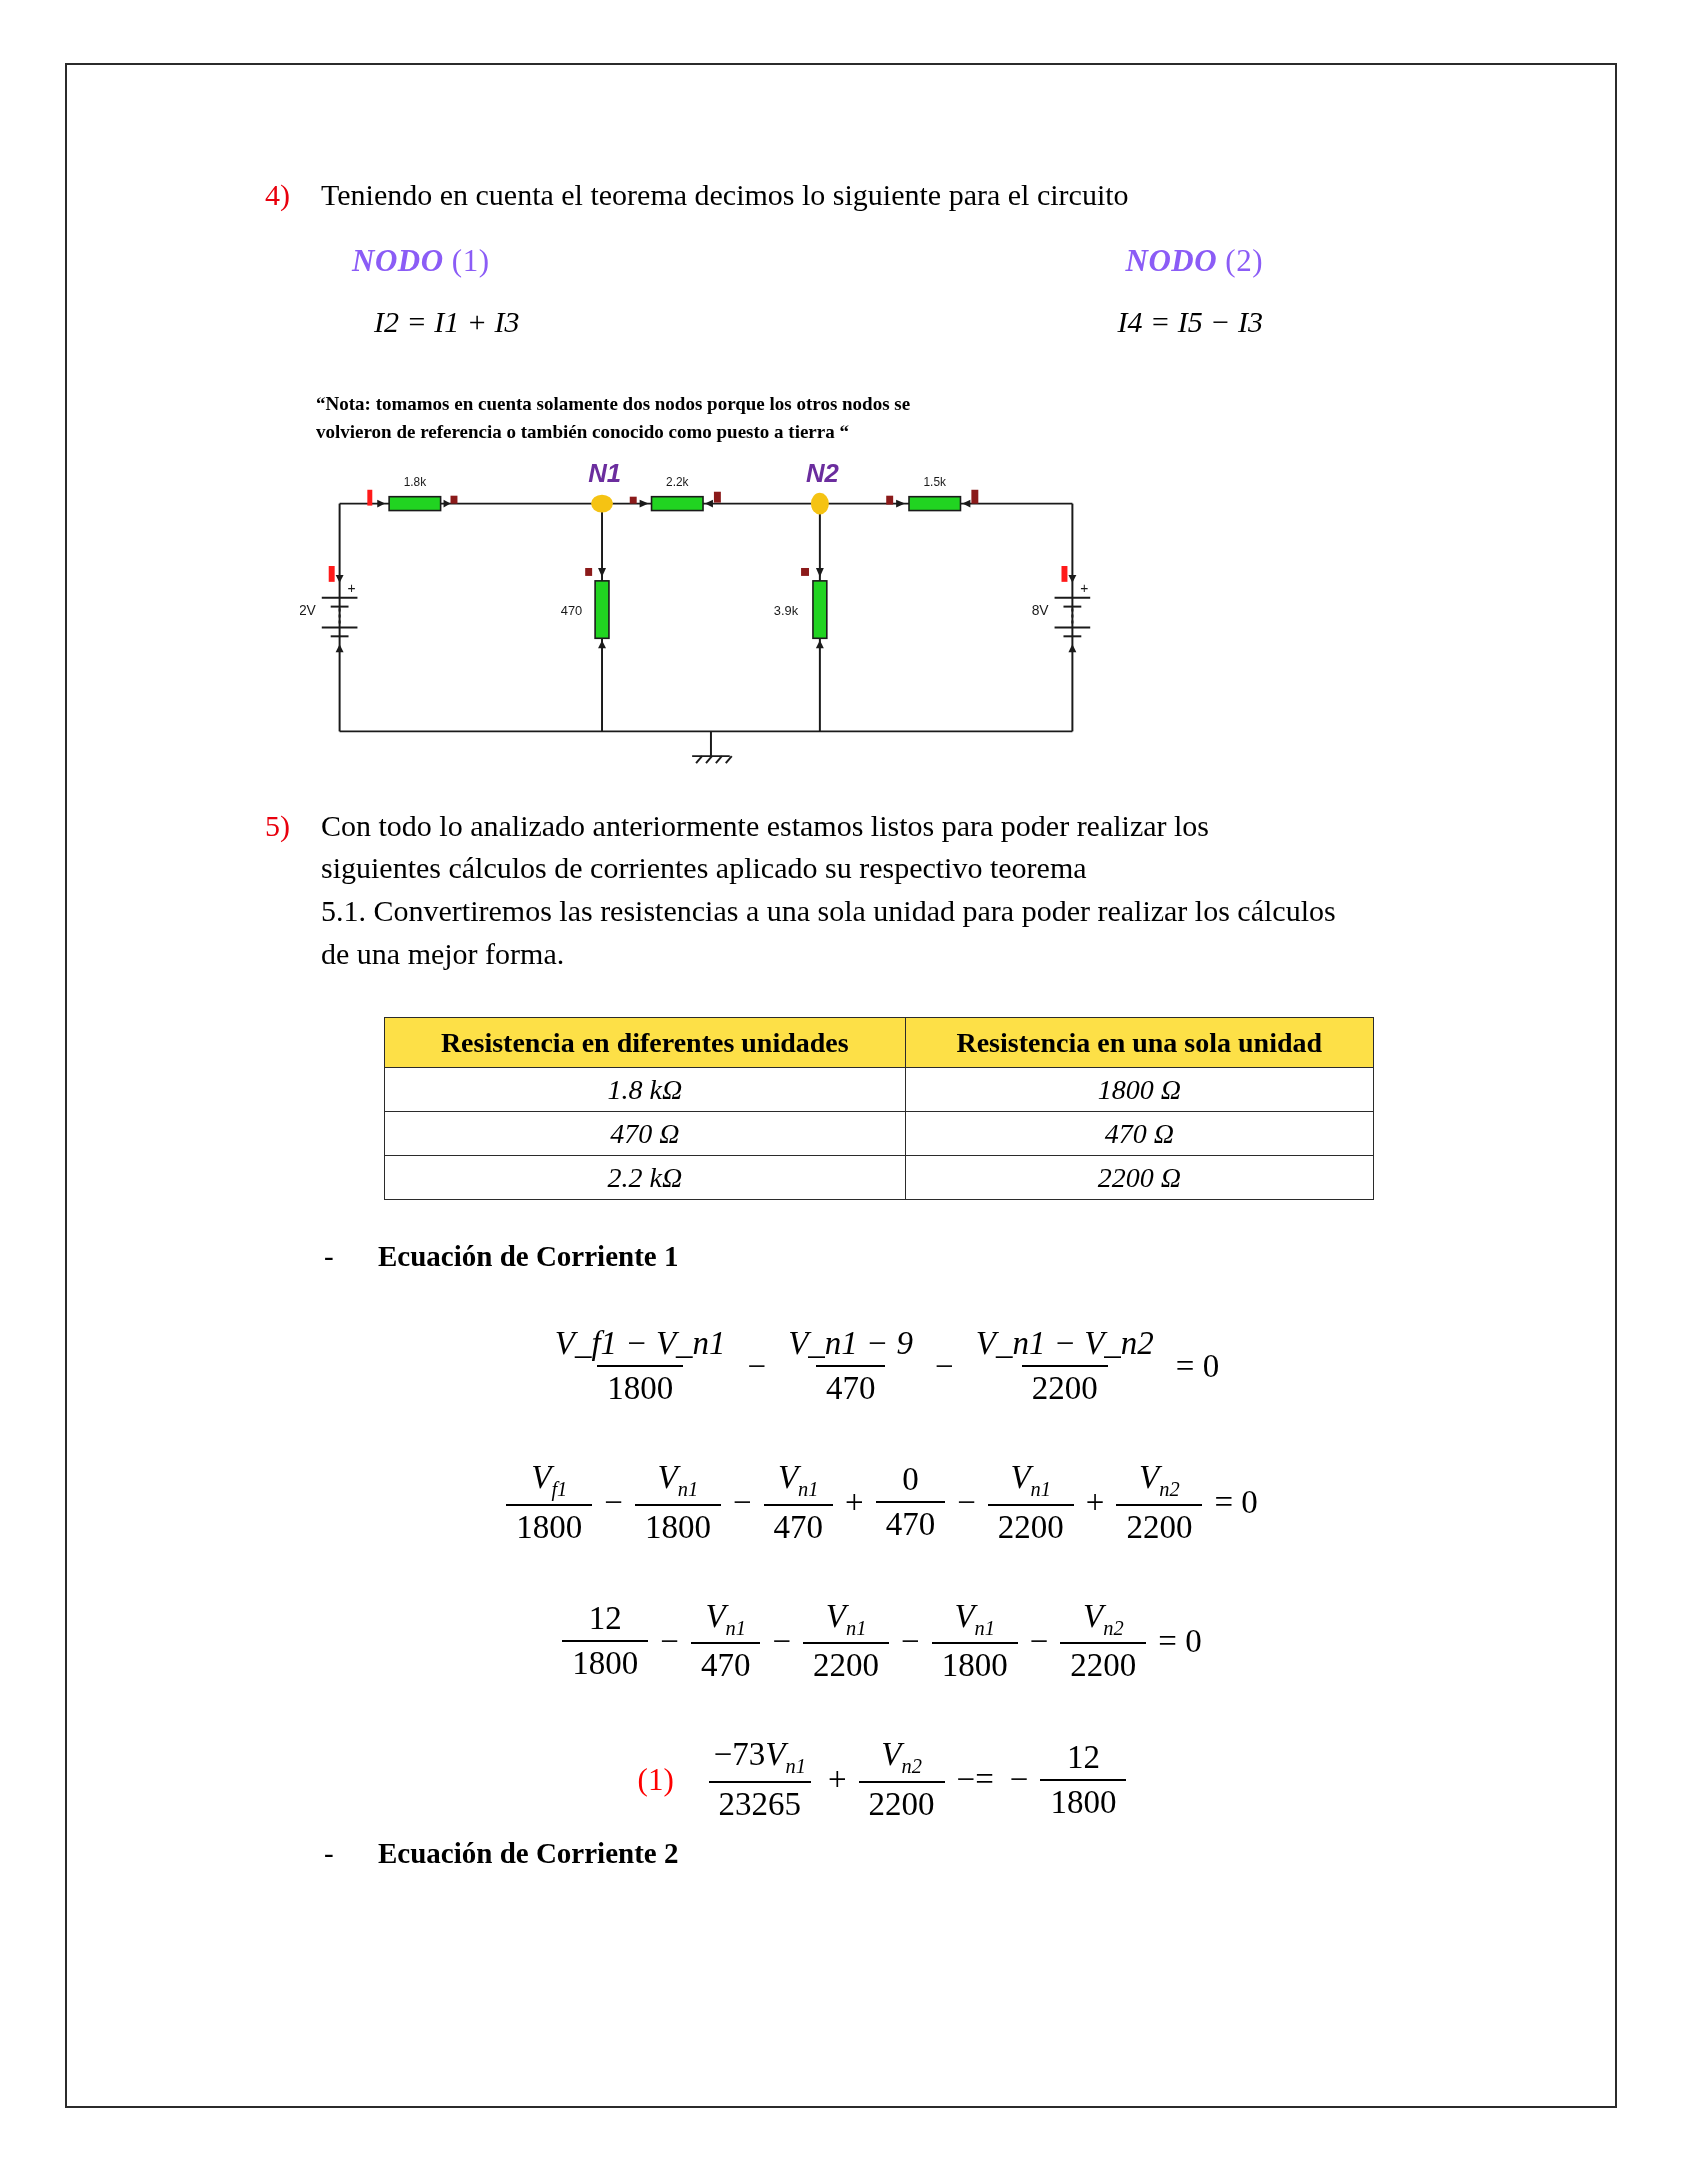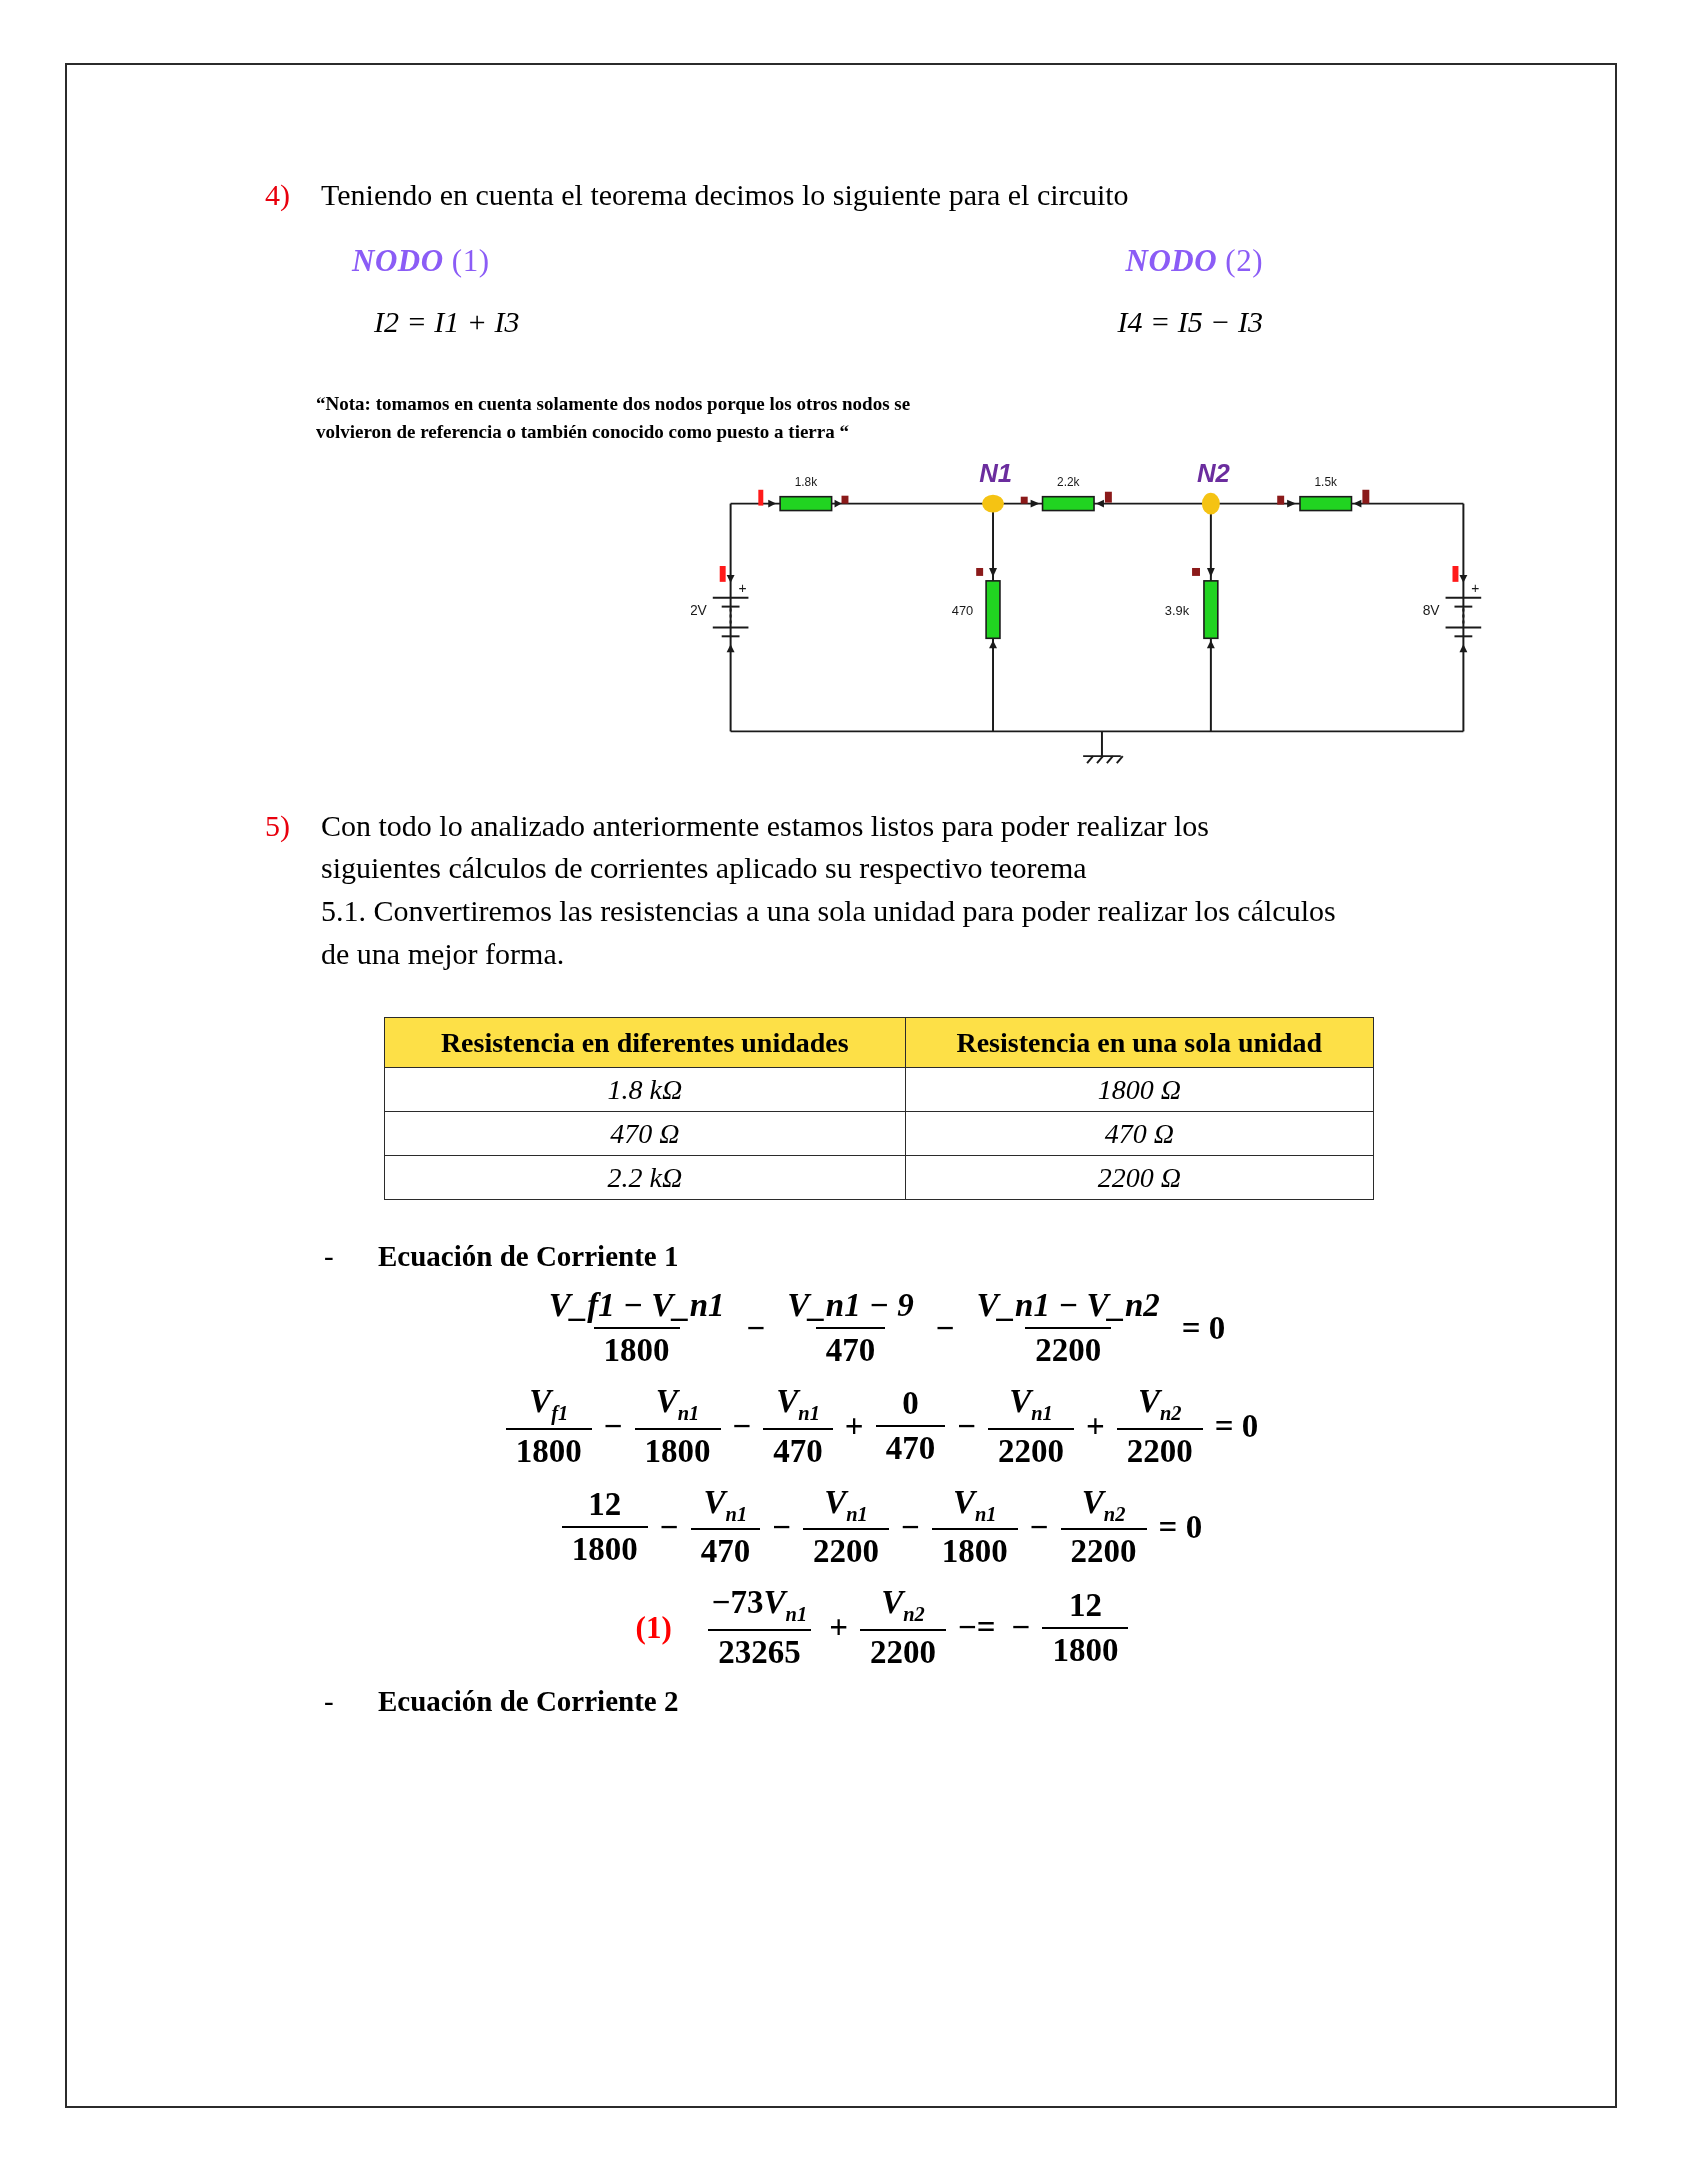--- a/index.html
+++ b/index.html
@@ -71,21 +71,20 @@
     font-weight:bold;
     font-size:19px;
     line-height:1.48;
     max-width:1049px;
   }
 
   
   .circuit-wrap{
     margin-top:18px;
     margin-left:35px;
-    text-align:right;
   }
 
   
   .para5{ margin-top:30px; }
   .para5 .list-body div{ white-space:nowrap; }
 
   
   table.res-table{
     border-collapse:collapse;
     margin:42px 0 0 119px;
@@ -117,24 +116,23 @@
     font-size:29px;
   }
   .bullet-dash{ width:14px; }
   .bullet-label{ font-weight:bold; }
 
   
   .eq-line{
     display:flex;
     justify-content:center;
     align-items:center;
-    margin-top:14px;
+    margin-top:52px;
     font-size:33px;
     font-style:italic;
-    font-weight:bold;
   }
   .eq-line.with-tag{ padding-left:0; }
   .eq-tag{
     color:#ff0000;
     font-style:normal;
     font-size:31px;
     margin-right:26px;
   }
   .frac{
     display:inline-flex;

